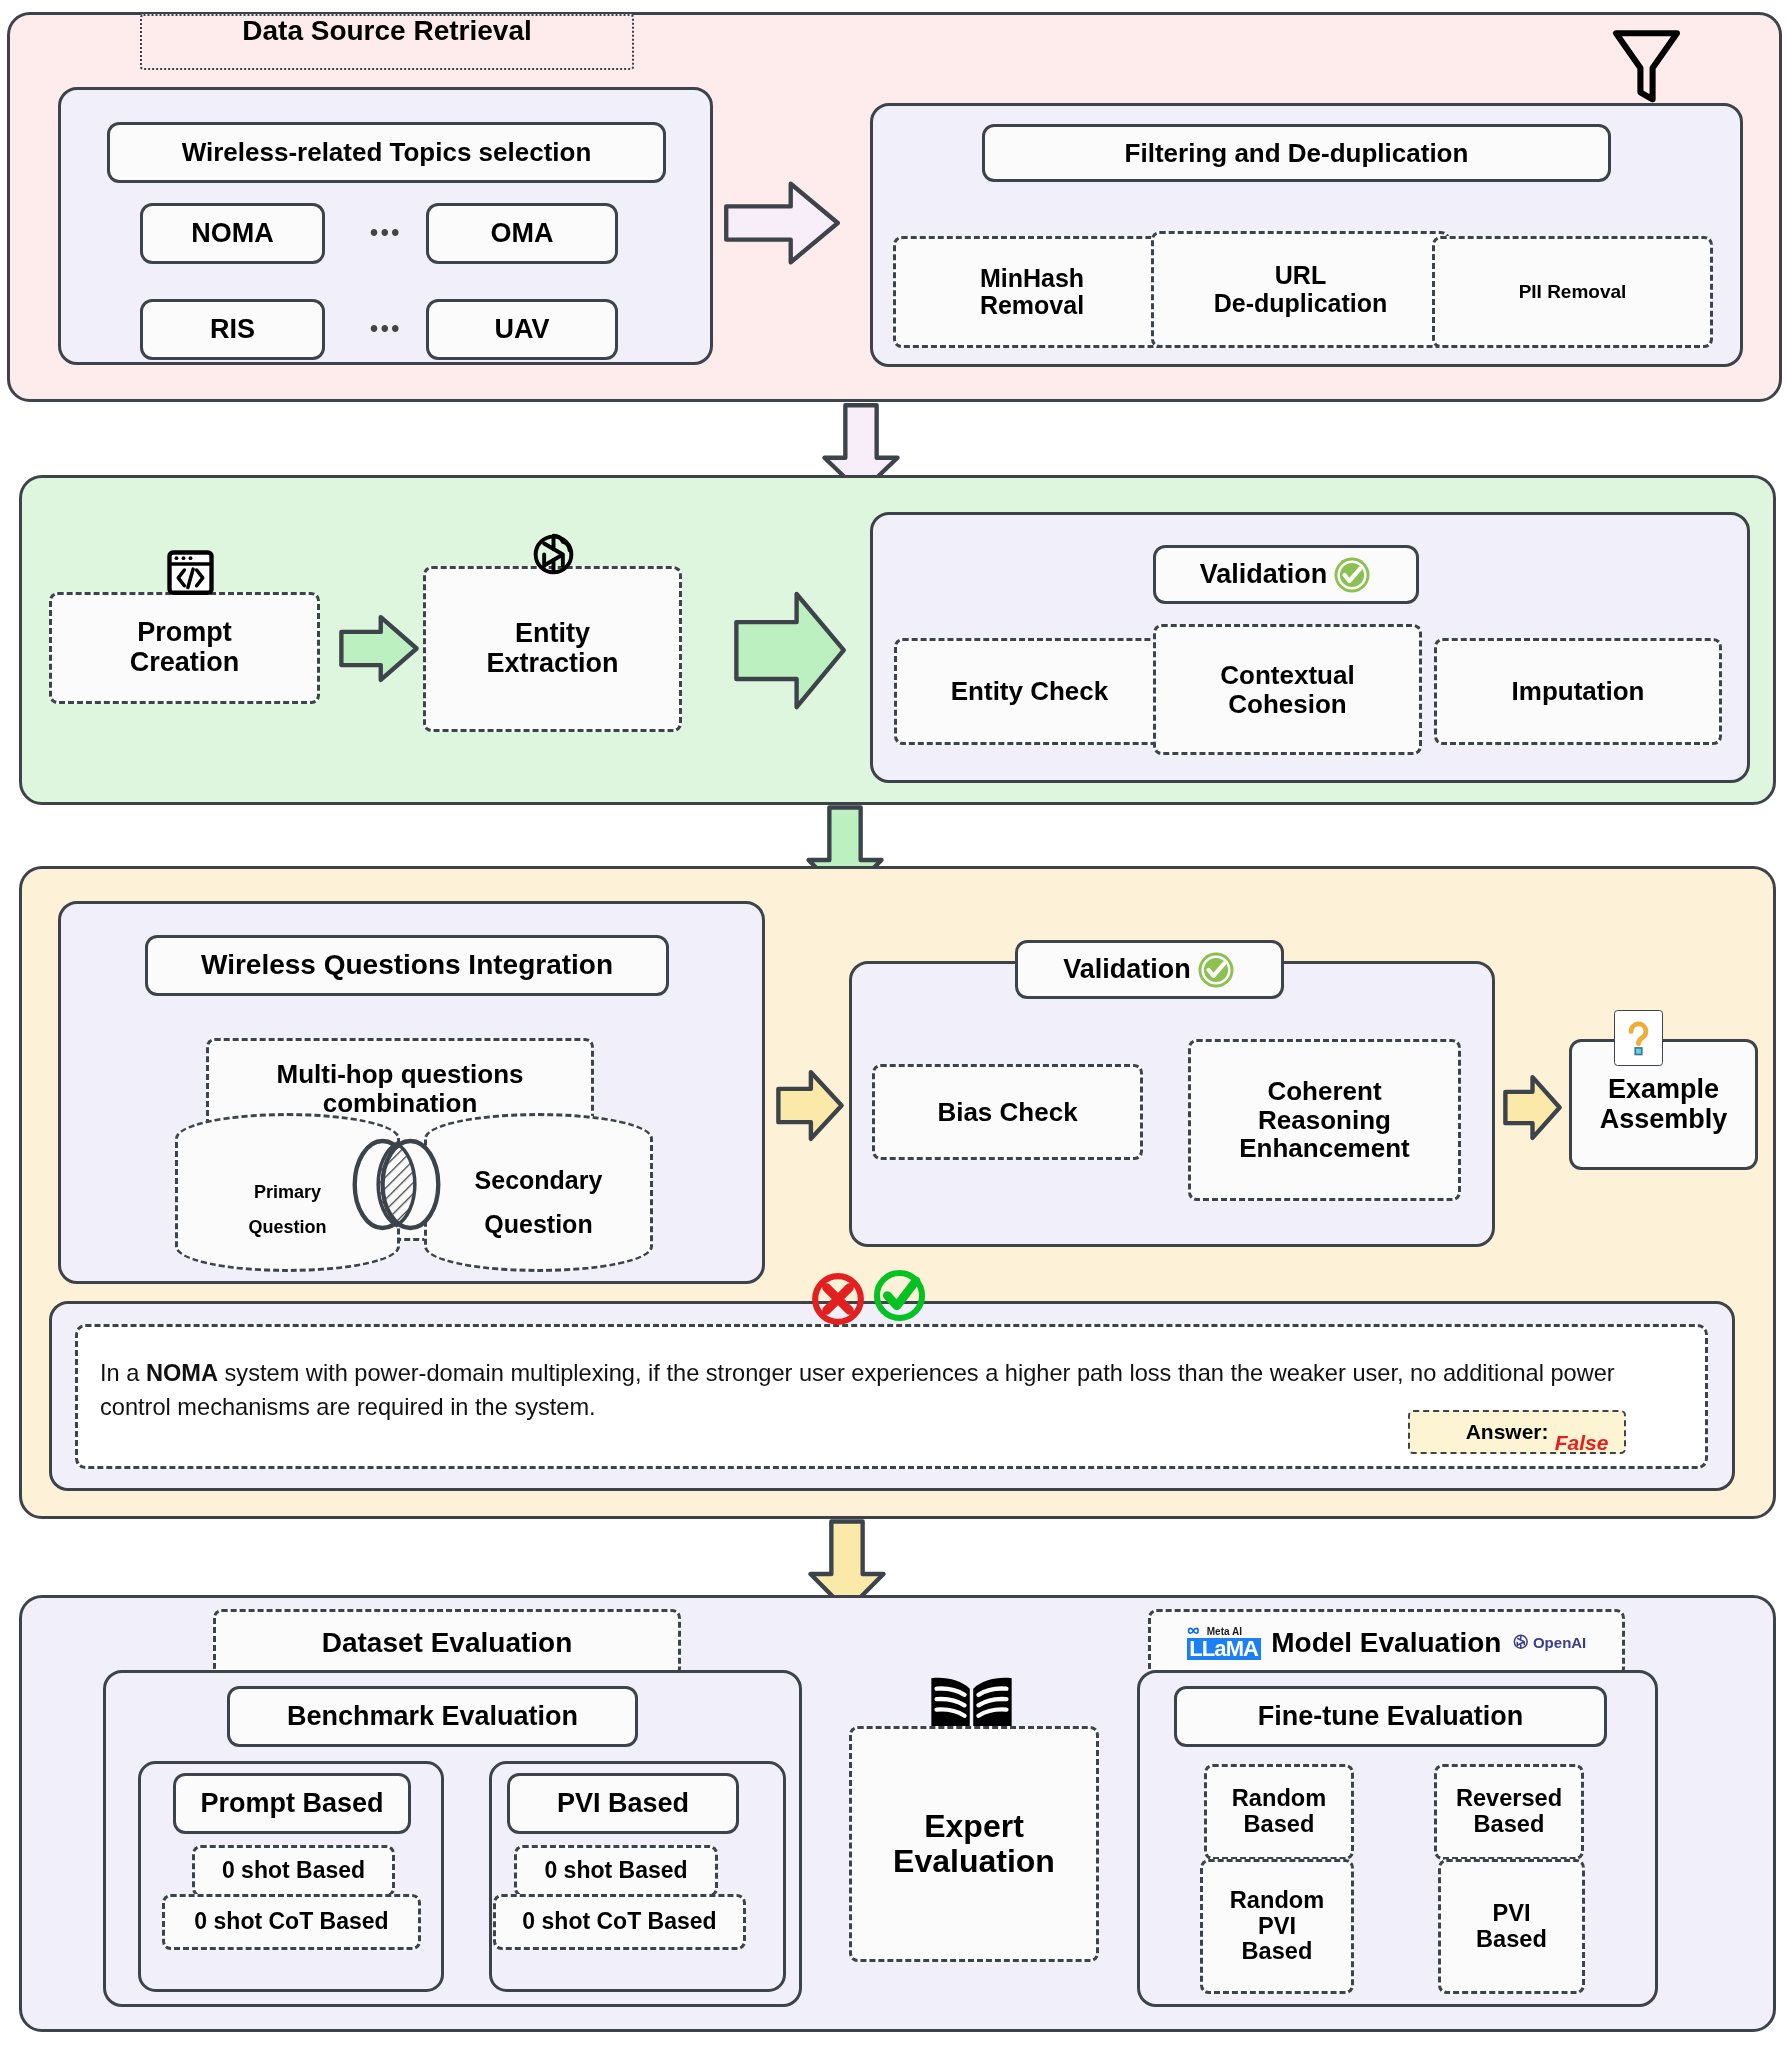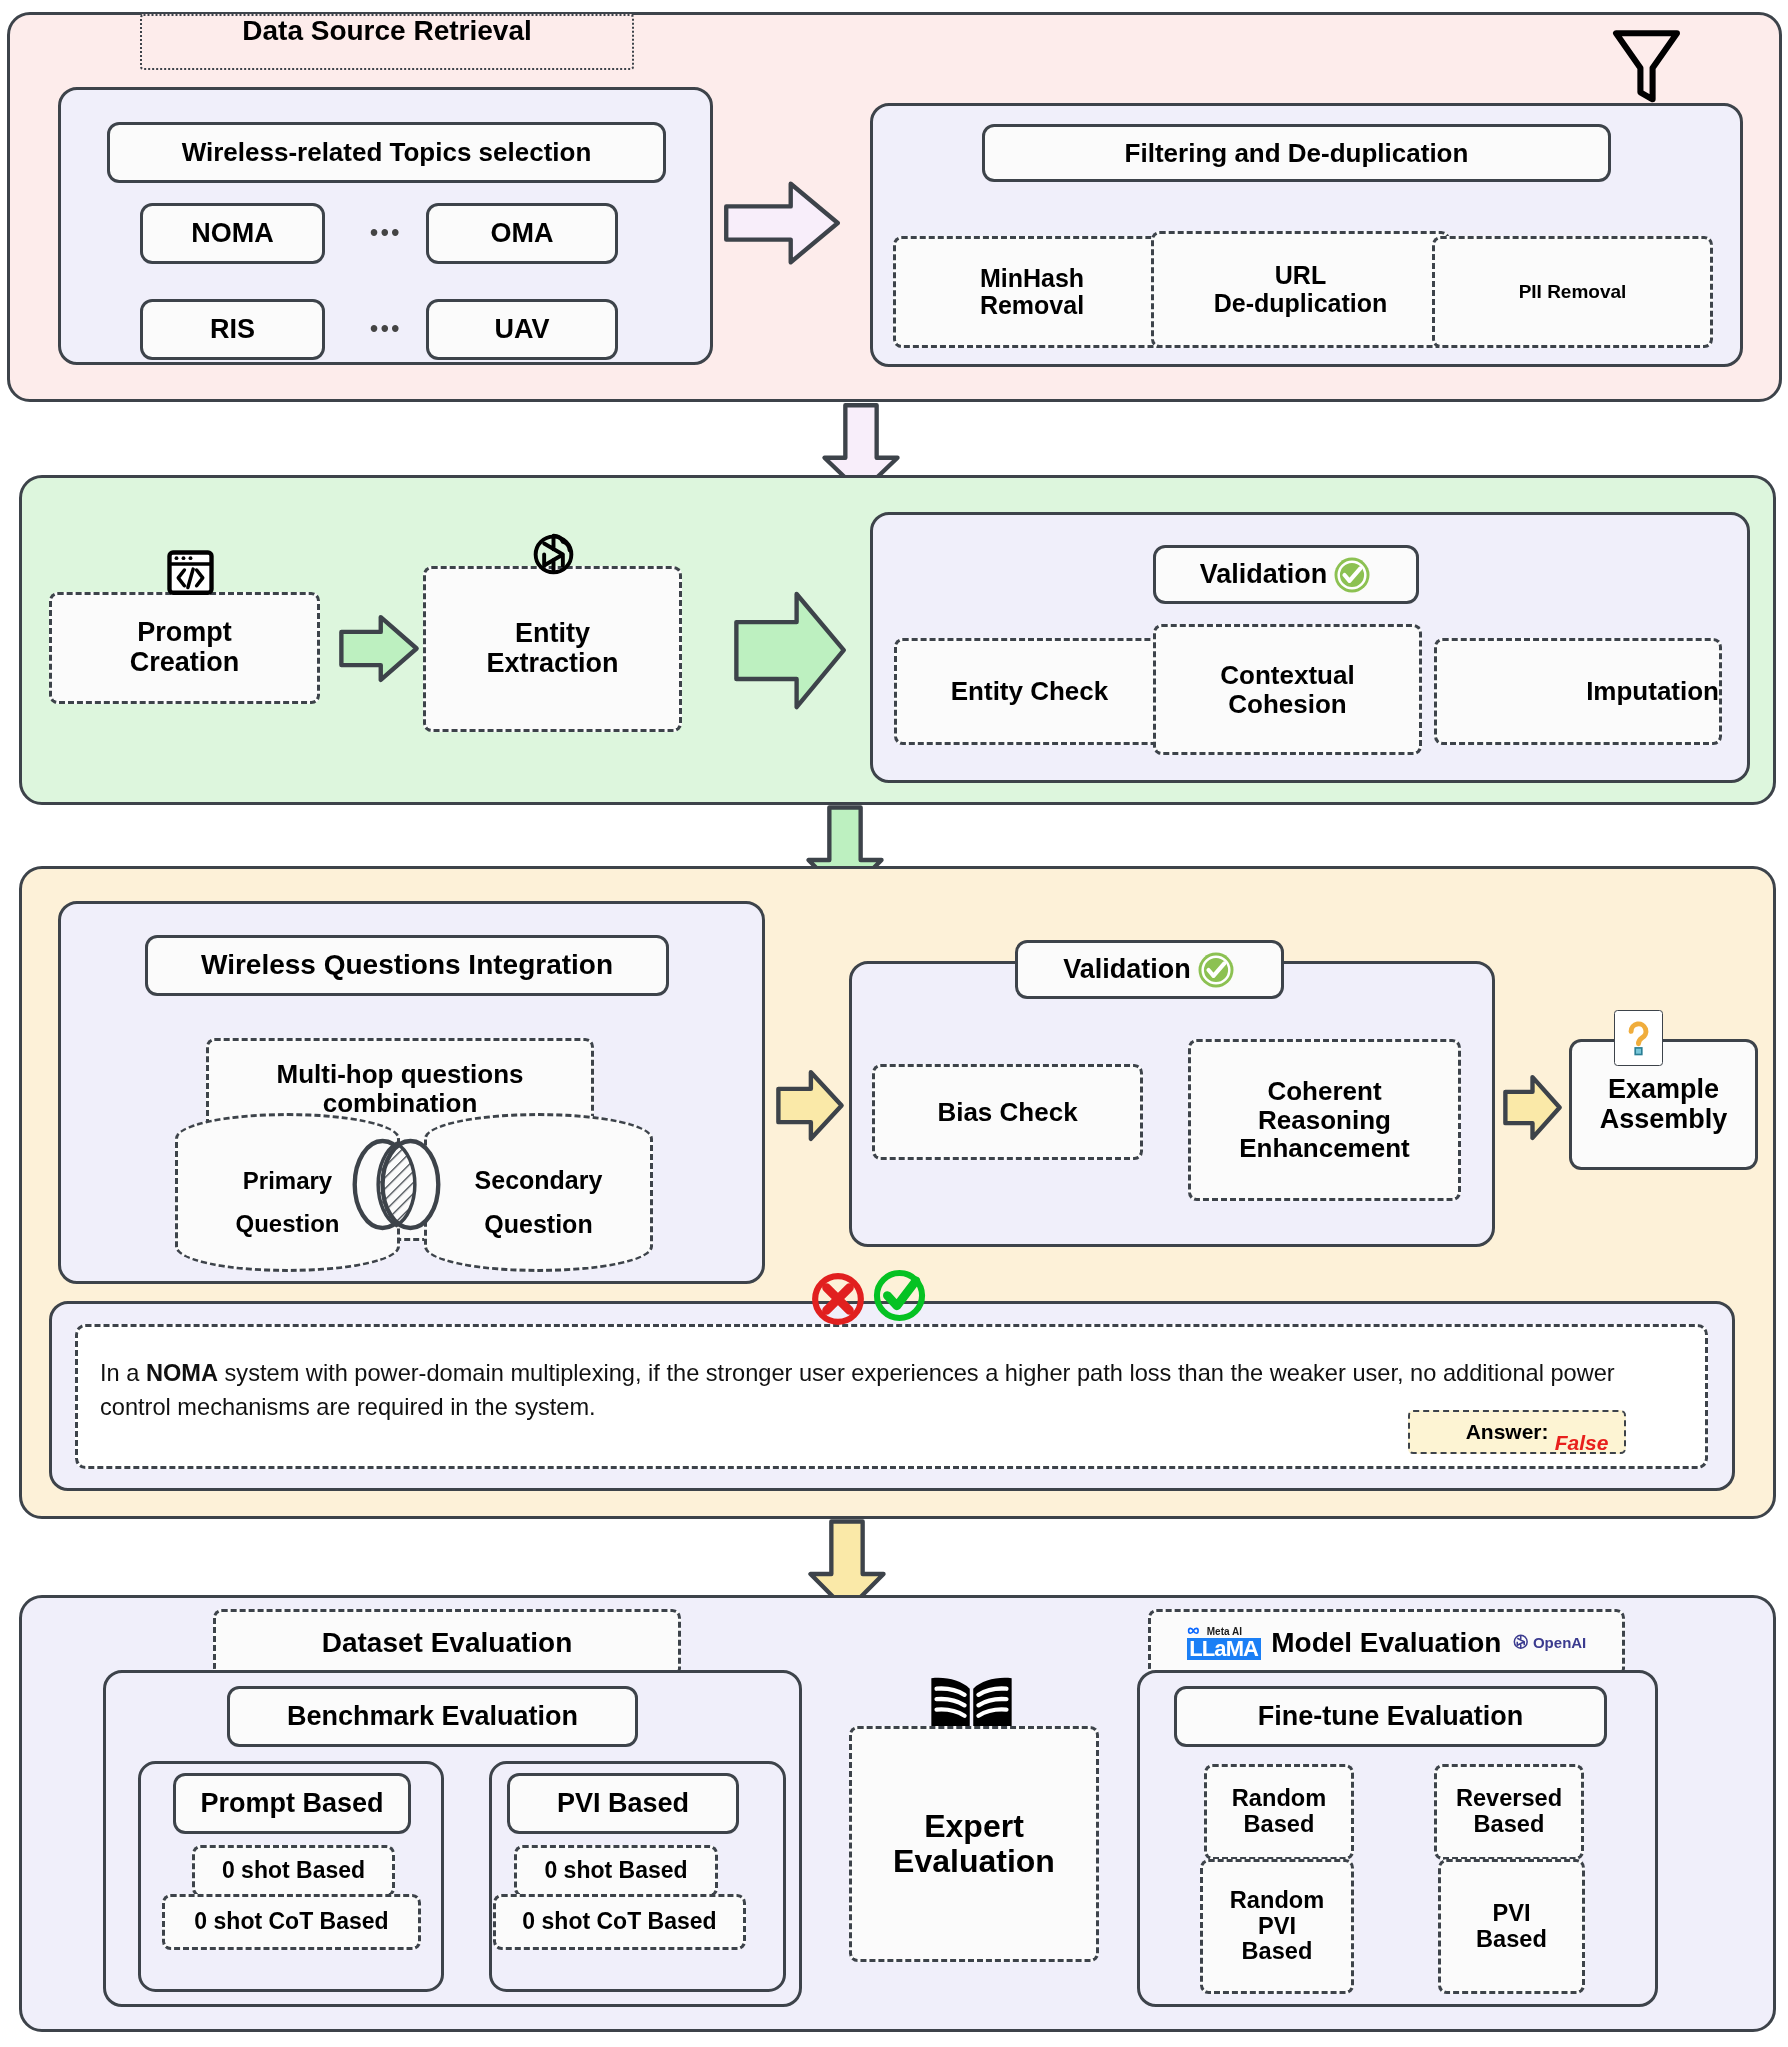--- a/index.html
+++ b/index.html
@@ -274,21 +274,21 @@
 
   <div class="dashbox" style="left:894px; top:638px; width:271px; height:107px; font-size:26px;">
     <span class="lbl">Entity Check</span>
   </div>
   <div class="dashbox" style="left:1153px; top:624px; width:269px; height:131px; font-size:26px;">
     <span class="lbl">
         <span style="display:block">Contextual</span>
         <span style="display:block">Cohesion</span>
       </span>
   </div>
-  <div class="dashbox" style="left:1434px; top:638px; width:288px; height:107px; font-size:26px;justify-content:flex-end;">
+  <div class="dashbox" style="left:1434px; top:638px; width:288px; height:107px; font-size:26px;">
     <span class="lbl">Imputation</span>
   </div>
 
   <div class="arrow" style="left:805px; top:804px; width:80px; height:98px;">
     <svg viewBox="0 0 92 112" preserveAspectRatio="none">
       <path d="M28 4 H64 V64 H88 L46 106 L4 64 H28 Z" fill="#bdf0c0" stroke="#3d434a" stroke-width="5" stroke-linejoin="round"></path>
     </svg>
   </div>
 
   <div class="sec" style="left:19px; top:866px; width:1757px; height:653px; background:#fdf1d8;"></div>
@@ -299,21 +299,21 @@
     <span class="lbl">Wireless Questions Integration</span>
   </div>
 
   <div class="dashbox" style="left:206px; top:1038px; width:388px; height:203px; align-items:flex-start; padding-top:19px; font-size:26px;">
     <span class="lbl">
         <span style="display:block">Multi-hop questions</span>
         <span style="display:block">combination</span>
       </span>
   </div>
 
-  <div class="cyl" style="left:175px; top:1113px; width:225px; height:159px; font-size:24px;">
+  <div class="cyl" style="left:175px; top:1113px; width:225px; height:159px; font-size:18px;">
     <span>
         <span style="display:block">Primary</span>
         <span style="display:block">Question</span>
       </span>
   </div>
   <div class="cyl" style="left:424px; top:1113px; width:229px; height:159px; font-size:25px;">
     <span>
         <span style="display:block">Secondary</span>
         <span style="display:block">Question</span>
       </span>

